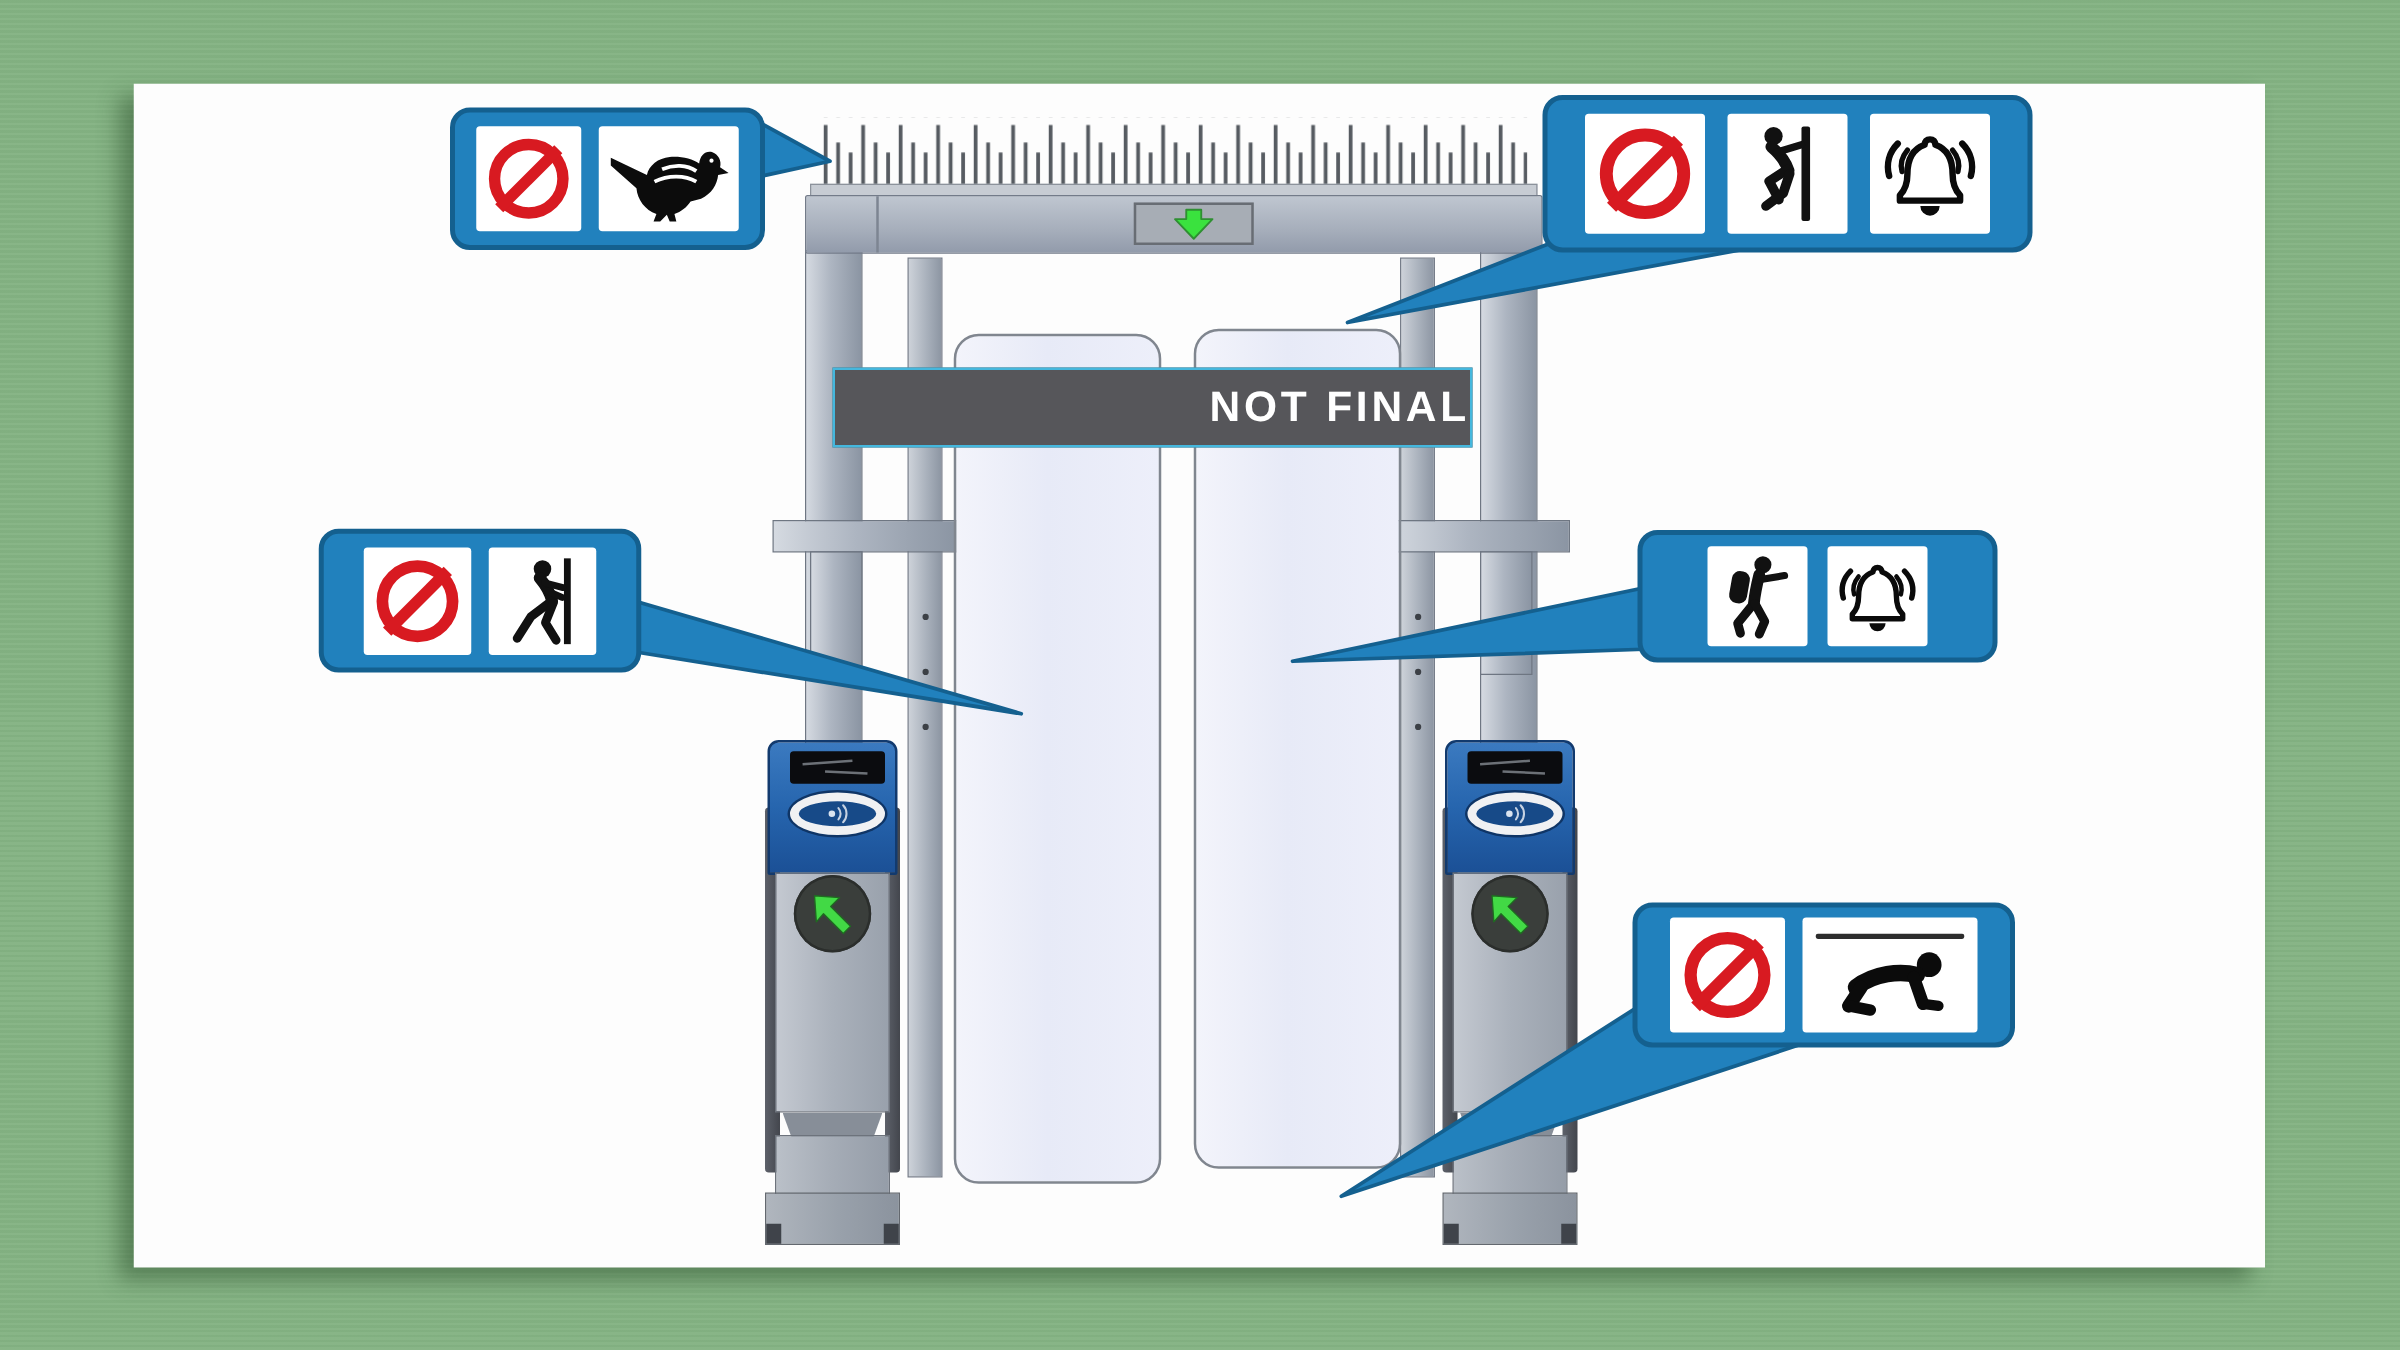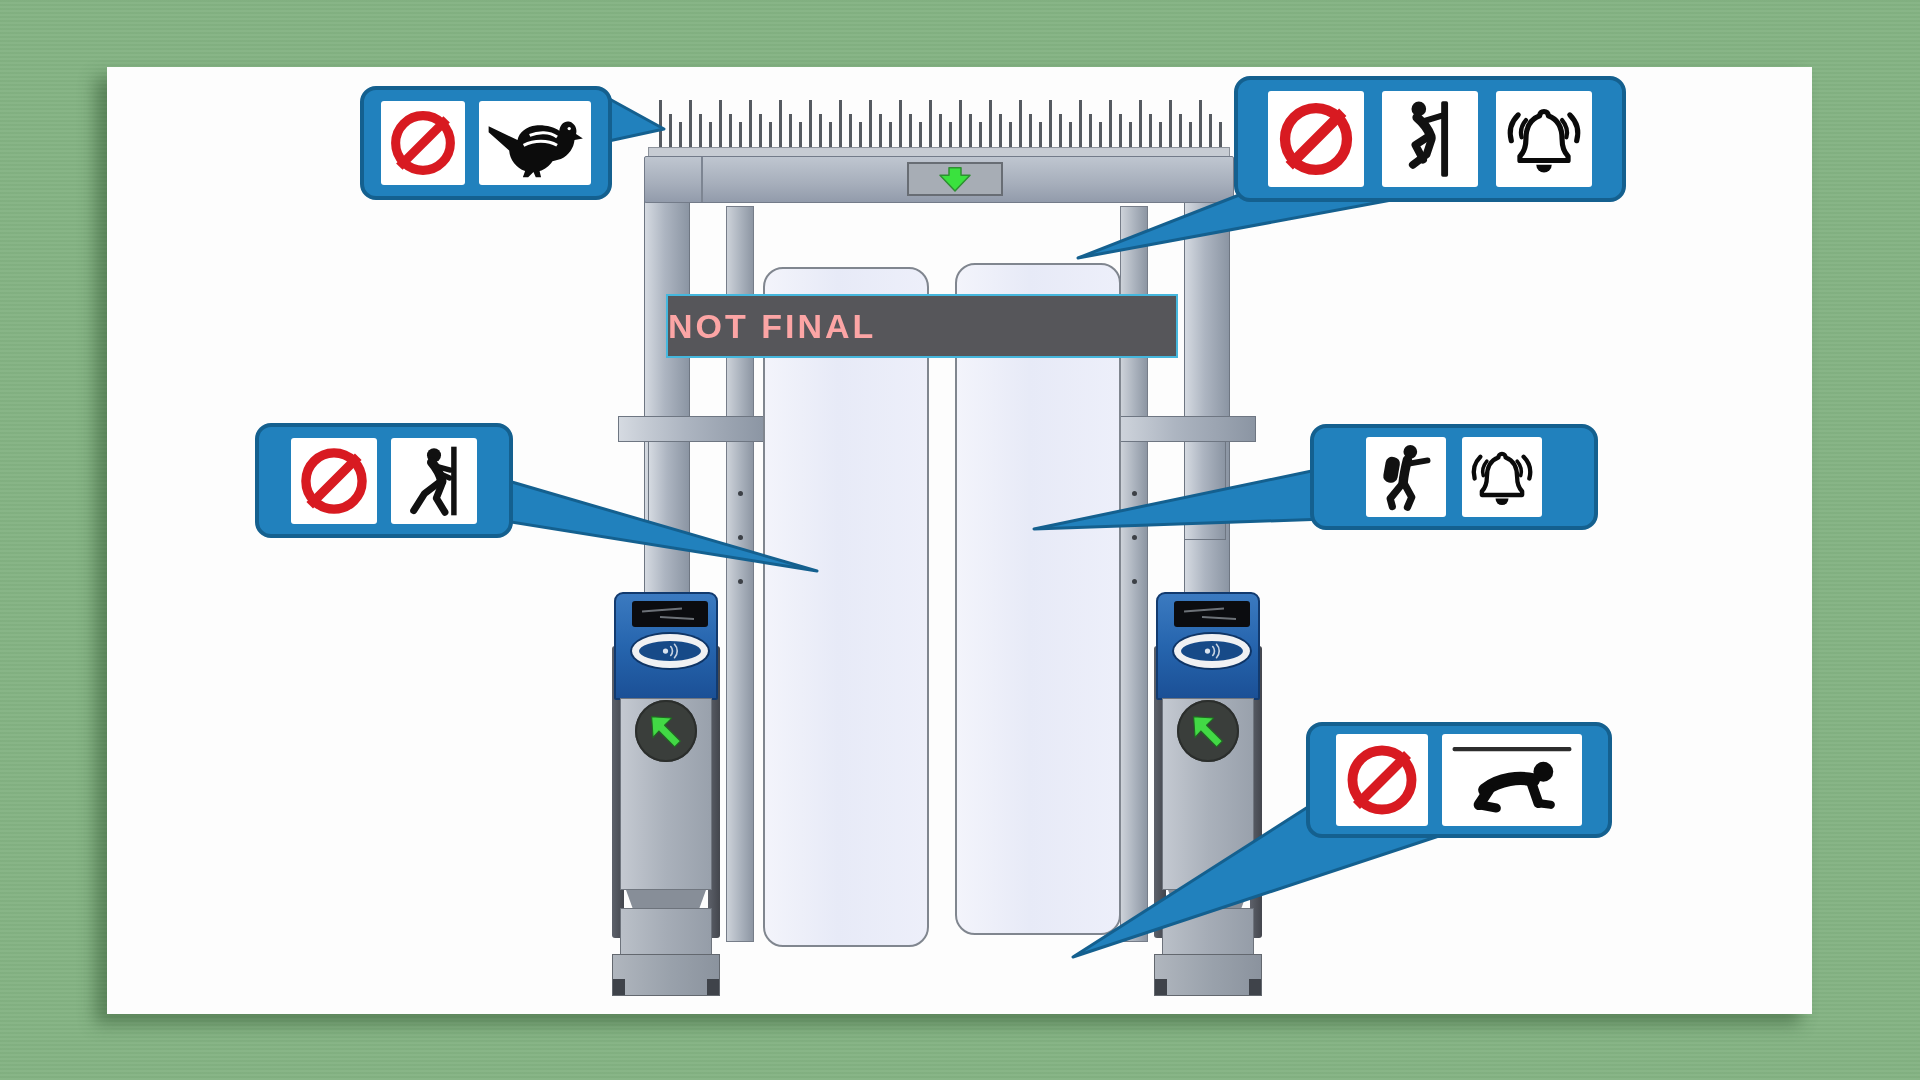--- a/index.html
+++ b/index.html
@@ -31,22 +31,22 @@
   .bracket .bar{position:absolute;left:0;top:0;width:148px;height:26px;}
   .bracket .stem{position:absolute;left:30px;top:25px;width:42px;height:99px;}
   .bkt-right .stem{left:76px;}
 
   .panel{position:absolute;width:166px;border:2px solid #80868f;border-radius:20px;box-sizing:border-box;z-index:8;
     background:linear-gradient(90deg,#f3f4fb 0%,#e7eaf7 45%,#edeffa 100%);}
   .panel-left{left:763px;top:267px;height:680px;}
   .panel-right{left:955px;top:263px;height:672px;}
 
   .banner{position:absolute;left:666px;top:294px;width:512px;height:64px;background:#56565a;
-    border:2px solid #45b7dd;box-sizing:border-box;z-index:10;display:flex;align-items:center;justify-content:flex-start;
-    color:#fca5a5;font-size:34px;font-weight:bold;letter-spacing:3px;}
+    border:2px solid #45b7dd;box-sizing:border-box;z-index:10;display:flex;align-items:center;justify-content:flex-end;
+    color:#ffffff;font-size:34px;font-weight:bold;letter-spacing:3px;}
 
   
   .pedestal{position:absolute;top:592px;width:108px;height:404px;z-index:12;}
   .ped-left{left:612px;} .ped-right{left:1154px;}
   .rail{position:absolute;top:54px;width:12px;height:292px;background:linear-gradient(90deg,#5d616a,#43464d);border-radius:3px;}
   .rail.r1{left:0;} .rail.r2{left:96px;}
   .ped-cap{position:absolute;left:2px;top:0;width:104px;height:108px;border-radius:9px 9px 2px 2px;
     background:linear-gradient(180deg,#3b7ac0 0%,#2665ae 50%,#1b5096 100%);border:2px solid #123a6e;box-sizing:border-box;}
   .ped-display{position:absolute;left:16px;top:7px;width:76px;height:26px;background:#0b0c0f;border-radius:3px;overflow:hidden;}
   .ped-display i{position:absolute;background:rgba(190,196,206,.55);height:2px;display:block;}

